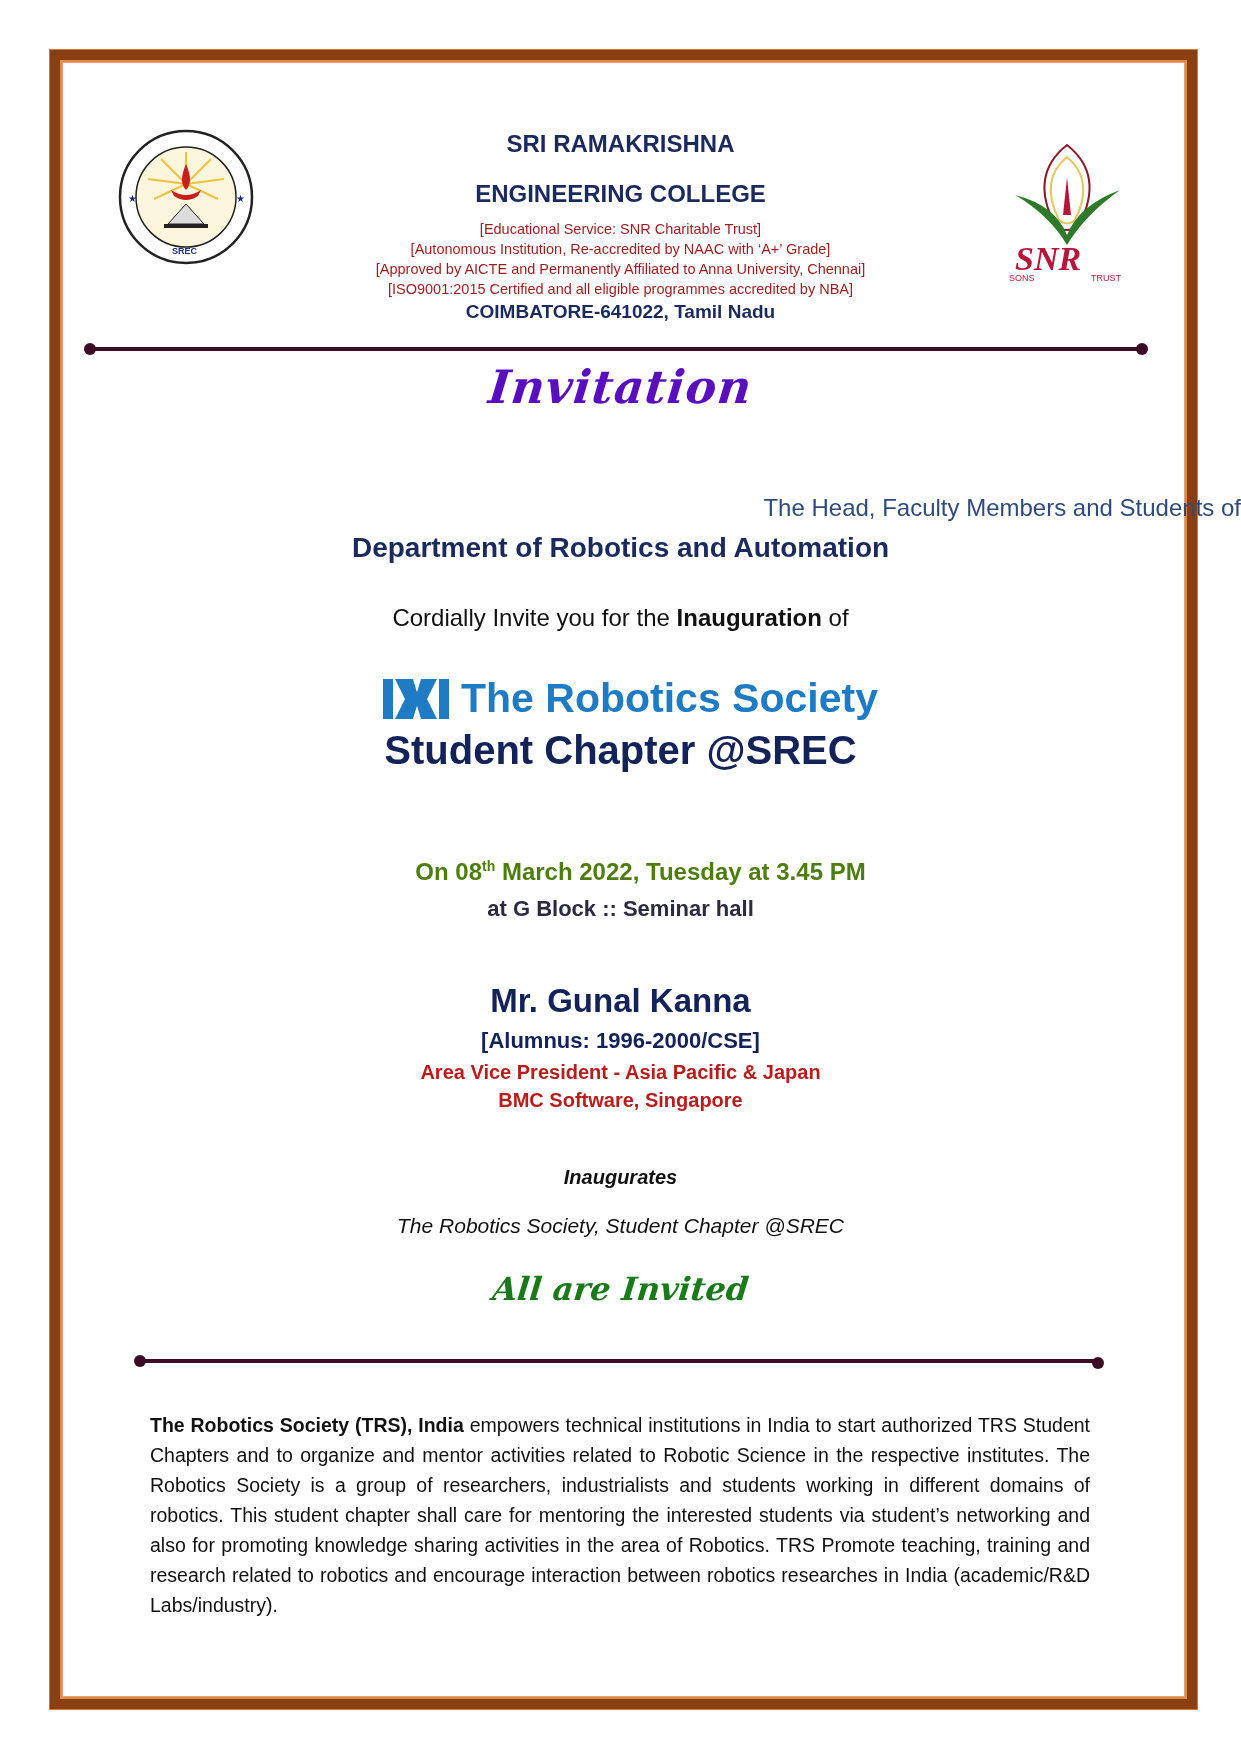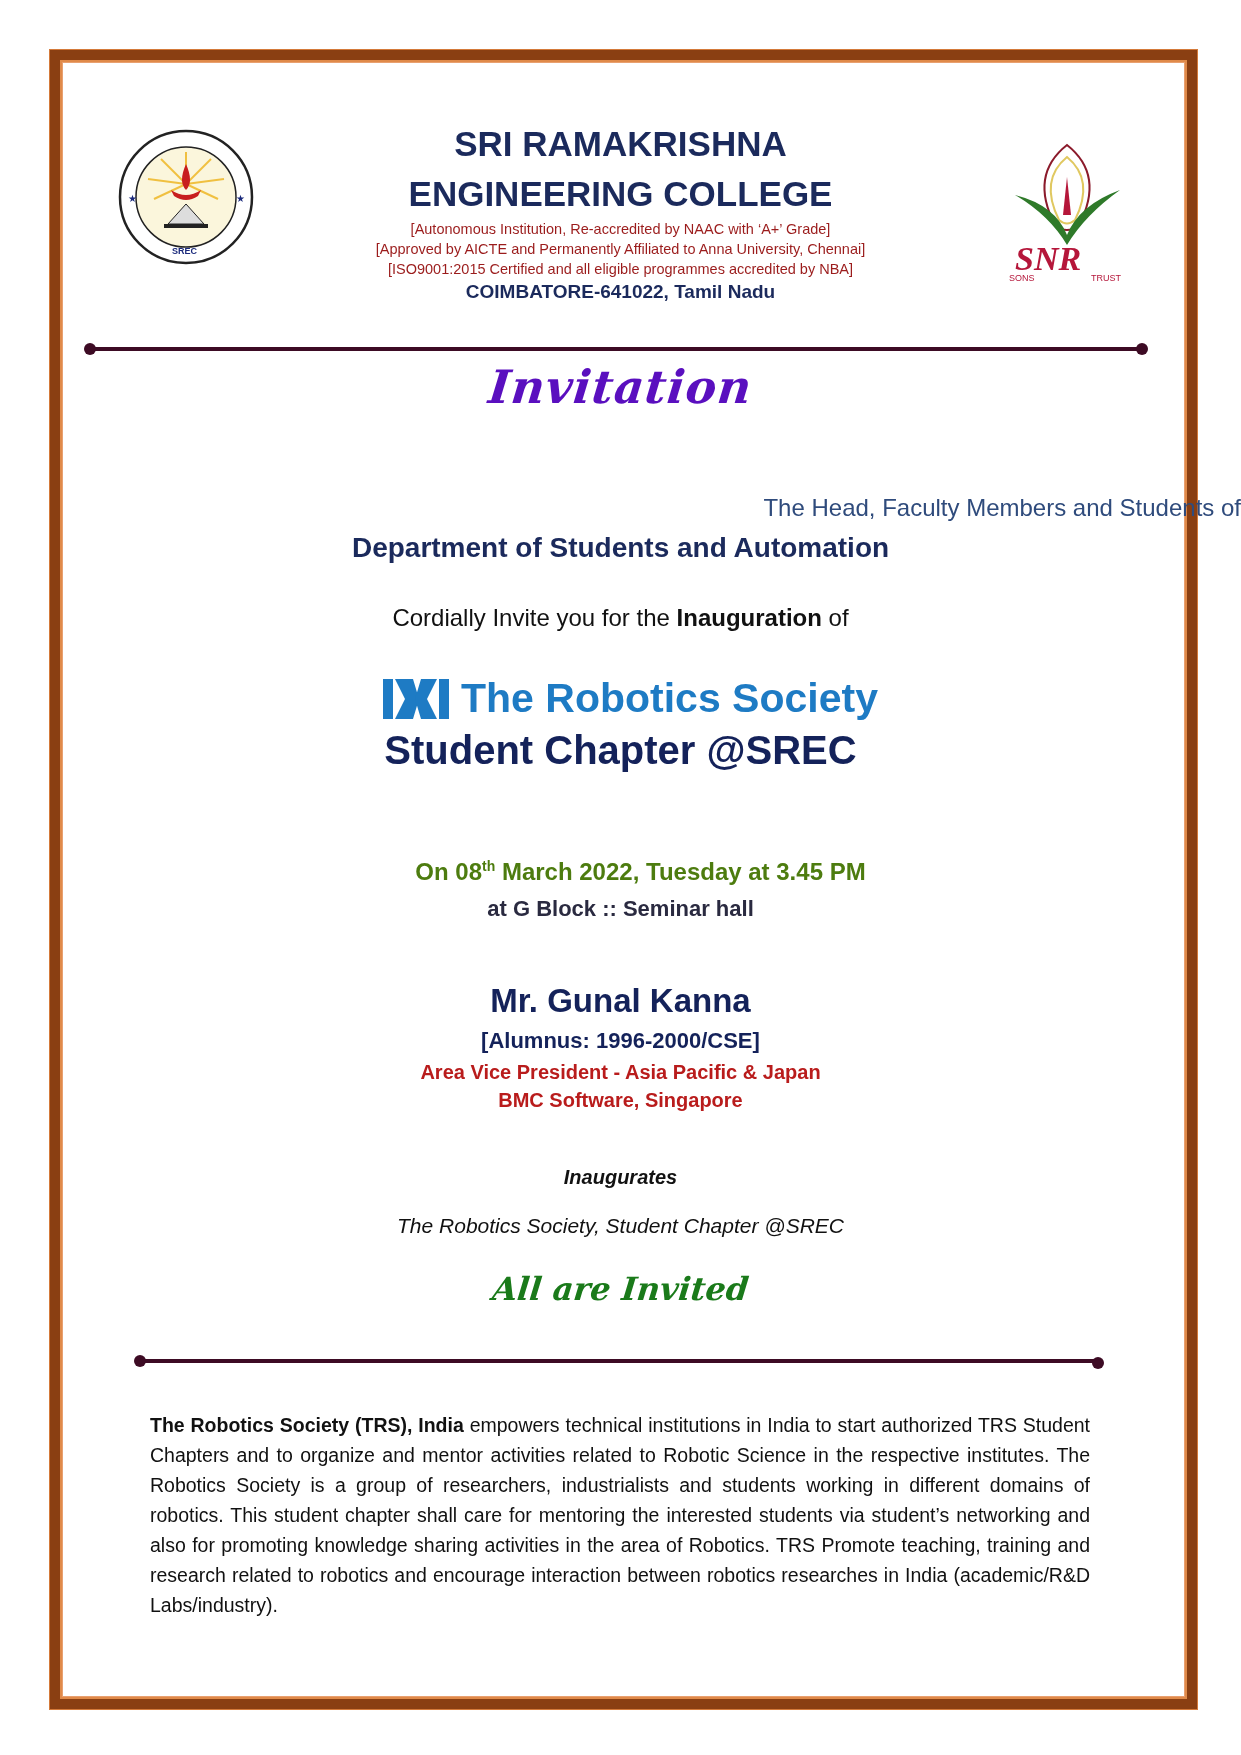--- a/index.html
+++ b/index.html
@@ -2,21 +2,21 @@
 <html><head>
 <meta charset="utf-8">
 <style>
   html, body { margin: 0; padding: 0; background: #ffffff; }
   body { width: 1241px; height: 1755px; position: relative; overflow: hidden; font-family: "Liberation Sans", "DejaVu Sans", sans-serif; }
   .frame-outer { position: absolute; left: 50px; top: 50px; width: 1147px; height: 1659px; box-sizing: border-box; border: 10px solid #8a3f12; box-shadow: inset 0 0 0 2px #e08a4a, 0 0 0 1px #d47a3a; }
   .frame-inner { position: absolute; left: 62px; top: 62px; width: 1123px; height: 1635px; box-sizing: border-box; border: 1px solid #e8a070; }
   .center { position: absolute; left: 0; width: 1241px; text-align: center; }
   .logo-left { position: absolute; left: 116px; top: 124px; width: 140px; height: 146px; }
   .logo-right { position: absolute; left: 995px; top: 135px; width: 145px; height: 150px; }
-  .college-name { color: #1b2a5c; font-weight: bold; font-size: 35px; line-height: 50px; }
+  .college-name { color: #1b2a5c; font-weight: bold; font-size: 24px; line-height: 50px; }
   .subline { color: #9b1c1c; font-size: 14.5px; line-height: 20px; }
   .city { color: #1b2a5c; font-weight: bold; font-size: 19px; line-height: 26px; }
   .divider { position: absolute; height: 4px; background: #3d0b24; border-radius: 2px; }
   .dot { position: absolute; width: 12px; height: 12px; border-radius: 50%; background: #3d0b24; }
   .invitation { color: #5a0fbf; font-family: "DejaVu Serif", serif; font-style: italic; font-weight: bold; font-size: 46px; letter-spacing: 1px; transform: skewX(-6deg); }
   .dept-intro { color: #2f4b7c; font-size: 24px; text-align: right; }
   .dept-name { color: #1b2a5c; font-weight: bold; font-size: 28px; }
   .cordial { color: #111; font-size: 24px; }
   .trs-line { color: #1e7bc4; font-weight: bold; font-size: 41px; display: flex; justify-content: center; align-items: center; gap: 12px; margin-left: 20px; }
   .trs-logo { width: 66px; height: 40px; }
@@ -70,34 +70,35 @@
     <path d="M20 60 Q60 70 72 100 Q84 70 125 55 Q90 80 72 110 Q54 80 20 60Z" fill="#2f7a2a"></path>
     <text x="20" y="135" font-size="34" font-weight="bold" font-style="italic" fill="#b5163a" font-family="Liberation Serif, serif">SNR</text>
     <text x="14" y="146" font-size="9" fill="#b5163a" font-family="Liberation Sans, sans-serif">SONS</text>
     <text x="96" y="146" font-size="9" fill="#b5163a" font-family="Liberation Sans, sans-serif">TRUST</text>
   </svg>
 </div>
 
 <div class="center" style="top:119px;">
   <div class="college-name">SRI RAMAKRISHNA</div>
   <div class="college-name">ENGINEERING COLLEGE</div>
+  <div class="subline">[Educational Service: SNR Charitable Trust]</div>
   <div class="subline">[Autonomous Institution, Re-accredited by NAAC with ‘A+’ Grade]</div>
   <div class="subline">[Approved by AICTE and Permanently Affiliated to Anna University, Chennai]</div>
   <div class="subline">[ISO9001:2015 Certified and all eligible programmes accredited by NBA]</div>
   <div class="city">COIMBATORE-641022, Tamil Nadu</div>
 </div>
 
 <div class="divider" style="left:92px; top:347px; width:1050px;"></div>
 <div class="dot" style="left:84px; top:343px;"></div>
 <div class="dot" style="left:1136px; top:343px;"></div>
 
 <div class="center invitation" style="top:360px;">Invitation</div>
 
 <div class="center dept-intro" style="top:494px;">The Head, Faculty Members and Students of</div>
-<div class="center dept-name" style="top:532px;">Department of Students and Automation</div>
+<div class="center dept-name" style="top:532px;">Department of Robotics and Automation</div>
 
 <div class="center cordial" style="top:604px;">
   <span>Cordially Invite you for the </span><b>Inauguration</b><span> of</span>
 </div>
 
 <div class="center" style="top:675px;">
   <div class="trs-line">
     <svg class="trs-logo" viewBox="0 0 66 40">
       <rect x="0" y="0" width="10" height="40" fill="#1e7bc4"></rect>
       <rect x="56" y="0" width="10" height="40" fill="#1e7bc4"></rect>

